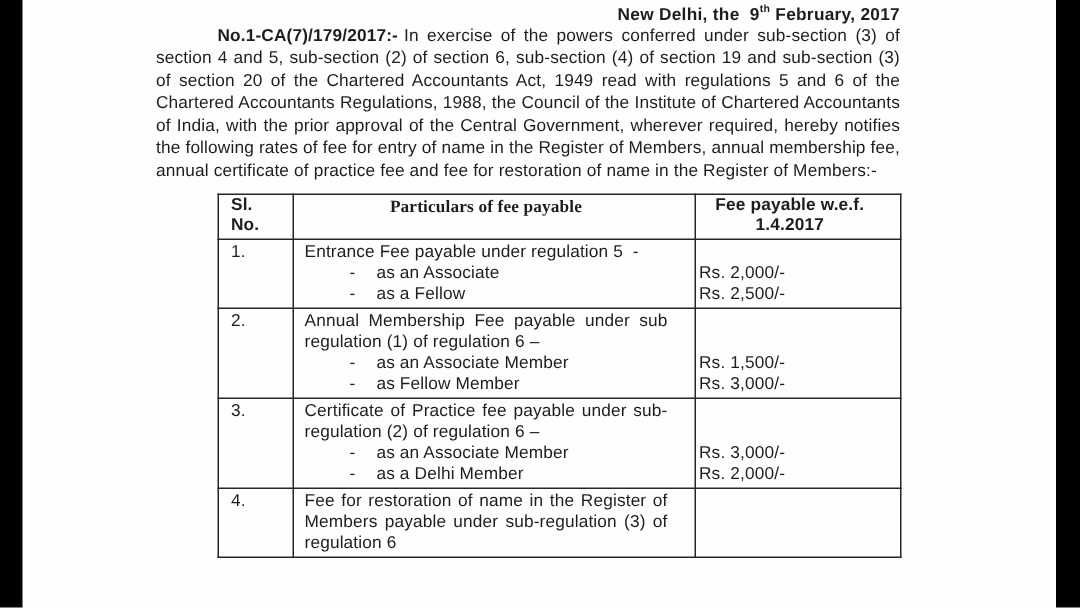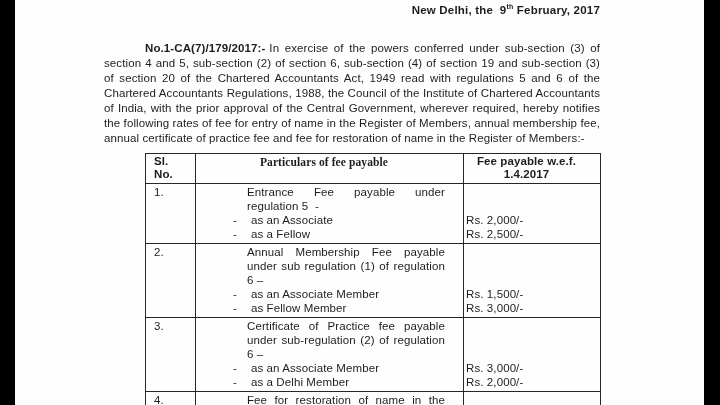--- a/index.html
+++ b/index.html
@@ -39,21 +39,21 @@
 
   .doc-title {
     margin-top: 17px;
     text-align: center;
     font-weight: bold;
     font-size: 11.5px;
     letter-spacing: 0.8px;
   }
 
   .para {
-    margin: 25px 0 0 0;
+    margin: 1px 0 0 0;
     font-size: 11.5px;
     line-height: 15px;
     text-align: justify;
     text-indent: 41px;
     letter-spacing: 0.1px;
   }
   .para .ref { font-weight: bold; margin-right: 4px; }
 
   table.fee-table {
     margin: 7px 0 0 41px;
@@ -72,21 +72,21 @@
   .col-no   { width: 50px; }
   .col-part { width: 268px; }
   .col-fee  { width: 137px; }
 
   .fee-table th { font-weight: bold; }
   th.h-no   { text-align: left; padding-left: 8px; line-height: 13px; }
   th.h-part { text-align: center; font-family: Liberation Serif, serif; }
   th.h-fee  { text-align: center; line-height: 13px; }
 
   td.cell-no { padding-left: 8px; }
-  td.cell-part .main { text-align: justify; margin-left: 44px; }
+  td.cell-part .main { text-align: justify; }
   td.cell-part .sub  { display: flex; }
   td.cell-part .sub .dash { margin-left: 30px; flex: none; }
   td.cell-part .sub .lbl  { margin-left: 14px; }
   td.cell-fee {
     vertical-align: bottom;
     text-align: left;
     padding-left: 2px; padding-right: 2px;
   }
 </style>
 </head>

